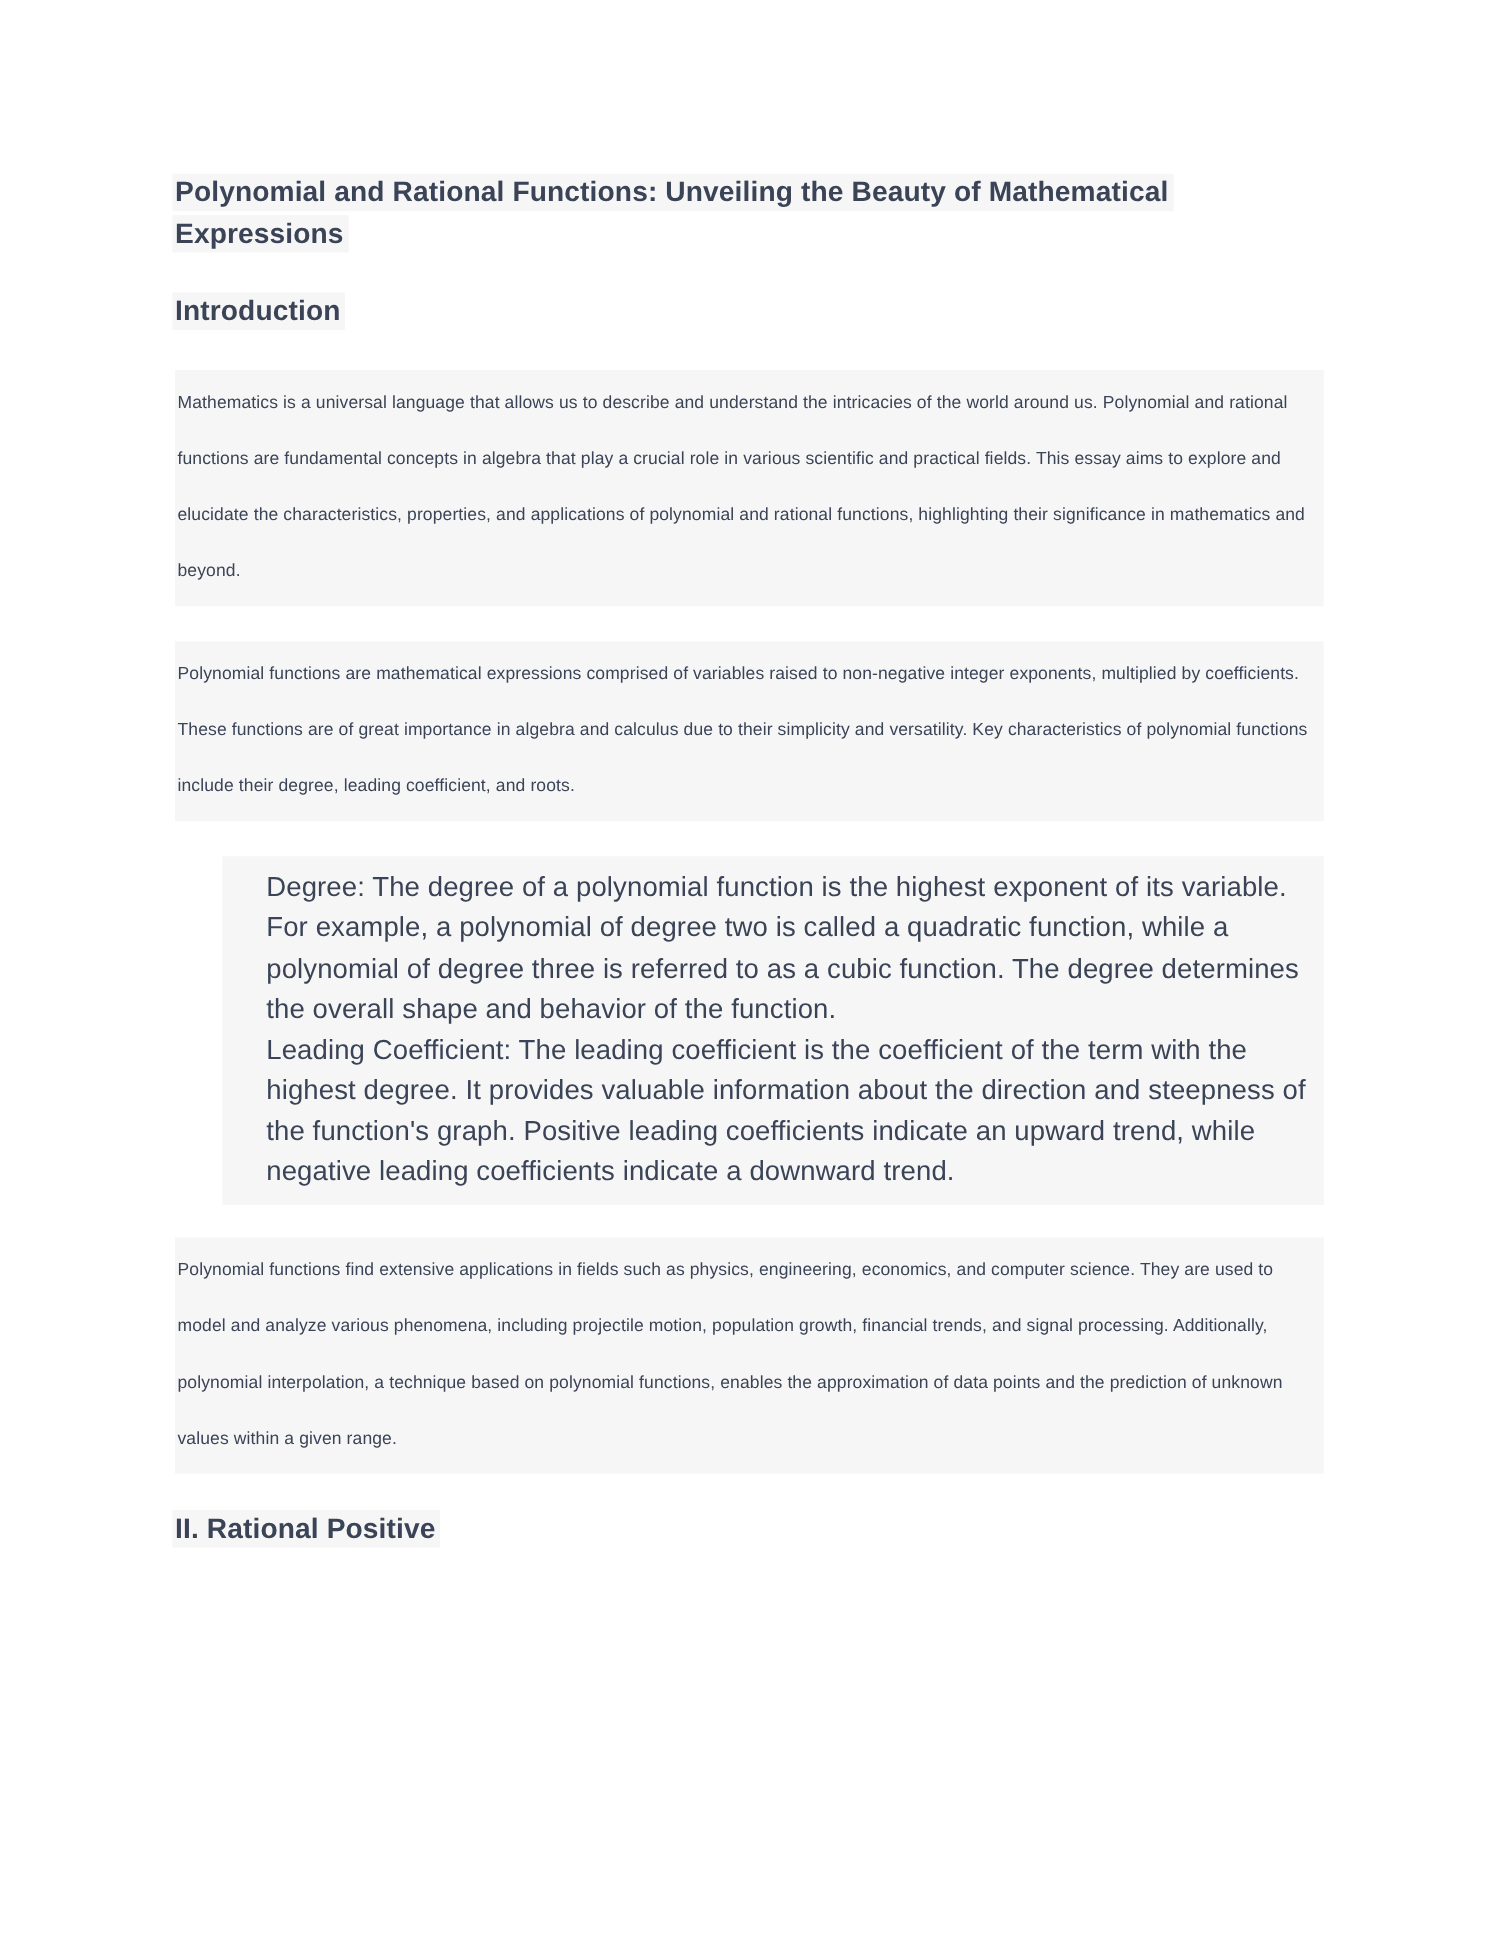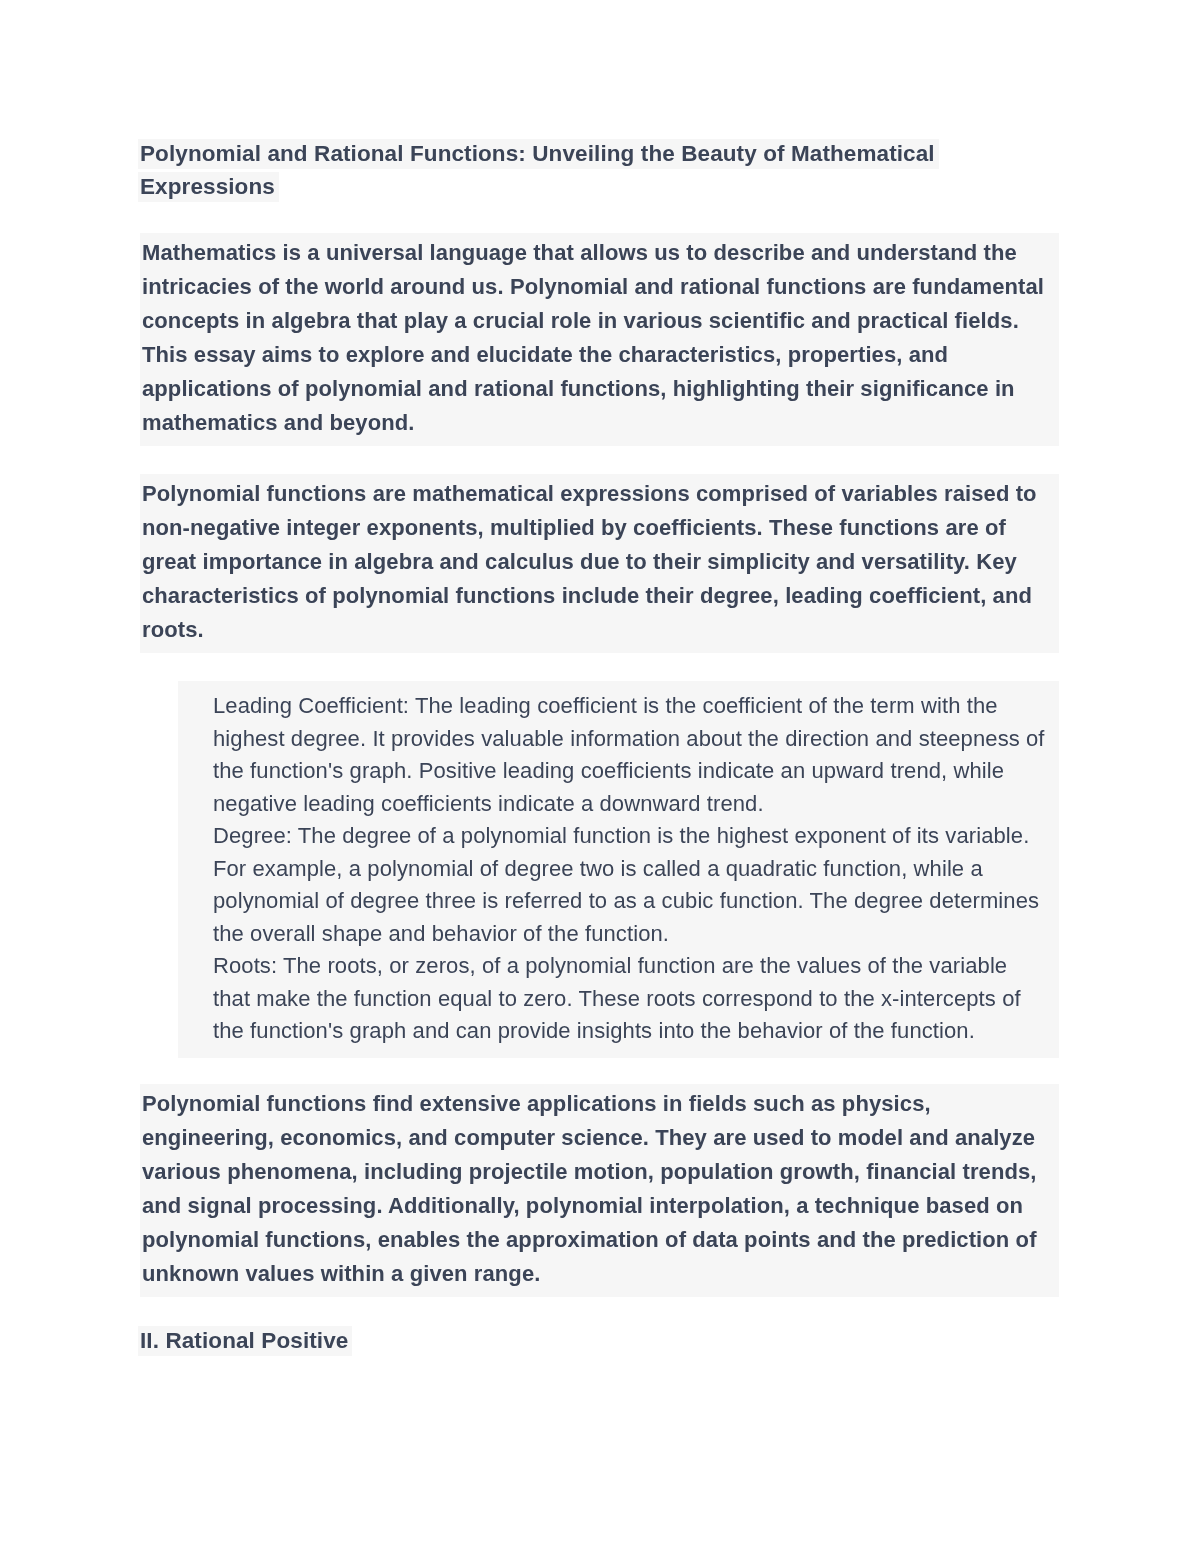--- a/index.html
+++ b/index.html
@@ -27,23 +27,23 @@
     margin: 0 0 30px 0;
     letter-spacing: 0.1px;
   }
   .hl-inline {
     background: #f6f6f6;
     box-decoration-break: clone;
     padding: 2px 4px 3px 2px;
     margin-left: -2px;
   }
   .para {
-    font-size: 22px;
-    font-weight: 700;
-    line-height: 34px;
+    font-size: 14px;
+    font-weight: 400;
+    line-height: 45px;
     letter-spacing: 0.1px;
     margin: 0 0 28px 0;
     background: #f6f6f6;
     padding: 3px 2px 6px 2px;
   }
   .blockquote {
     background: #f6f6f6;
     margin: 0 0 26px 38px;
     padding: 9px 12px 10px 35px;
     font-size: 22px;
@@ -58,29 +58,29 @@
     margin-bottom: 0;
   }
 </style>
 </head>
 <body>
 
 <div class="page">
 
   <h1 class="doc-title"><span class="hl-inline">Polynomial and Rational Functions: Unveiling the Beauty of Mathematical Expressions</span></h1>
 
+  <h2 class="doc-heading"><span class="hl-inline">Introduction</span></h2>
 
   <p class="para">Mathematics is a universal language that allows us to describe and understand the intricacies of the world around us. Polynomial and rational functions are fundamental concepts in algebra that play a crucial role in various scientific and practical fields. This essay aims to explore and elucidate the characteristics, properties, and applications of polynomial and rational functions, highlighting their significance in mathematics and beyond.</p>
 
 
   <p class="para">Polynomial functions are mathematical expressions comprised of variables raised to non-negative integer exponents, multiplied by coefficients. These functions are of great importance in algebra and calculus due to their simplicity and versatility. Key characteristics of polynomial functions include their degree, leading coefficient, and roots.</p>
 
   <div class="blockquote">
+    <div class="bq-item">Degree: The degree of a polynomial function is the highest exponent of its variable. For example, a polynomial of degree two is called a quadratic function, while a polynomial of degree three is referred to as a cubic function. The degree determines the overall shape and behavior of the function.</div>
     <div class="bq-item">Leading Coefficient: The leading coefficient is the coefficient of the term with the highest degree. It provides valuable information about the direction and steepness of the function's graph. Positive leading coefficients indicate an upward trend, while negative leading coefficients indicate a downward trend.</div>
-    <div class="bq-item">Degree: The degree of a polynomial function is the highest exponent of its variable. For example, a polynomial of degree two is called a quadratic function, while a polynomial of degree three is referred to as a cubic function. The degree determines the overall shape and behavior of the function.</div>
-    <div class="bq-item">Roots: The roots, or zeros, of a polynomial function are the values of the variable that make the function equal to zero. These roots correspond to the x-intercepts of the function's graph and can provide insights into the behavior of the function.</div>
   </div>
 
   <p class="para">Polynomial functions find extensive applications in fields such as physics, engineering, economics, and computer science. They are used to model and analyze various phenomena, including projectile motion, population growth, financial trends, and signal processing. Additionally, polynomial interpolation, a technique based on polynomial functions, enables the approximation of data points and the prediction of unknown values within a given range.</p>
 
   <h2 class="doc-heading last-heading"><span class="hl-inline">II. Rational Positive</span></h2>
 
 </div>
 
 </body></html>

